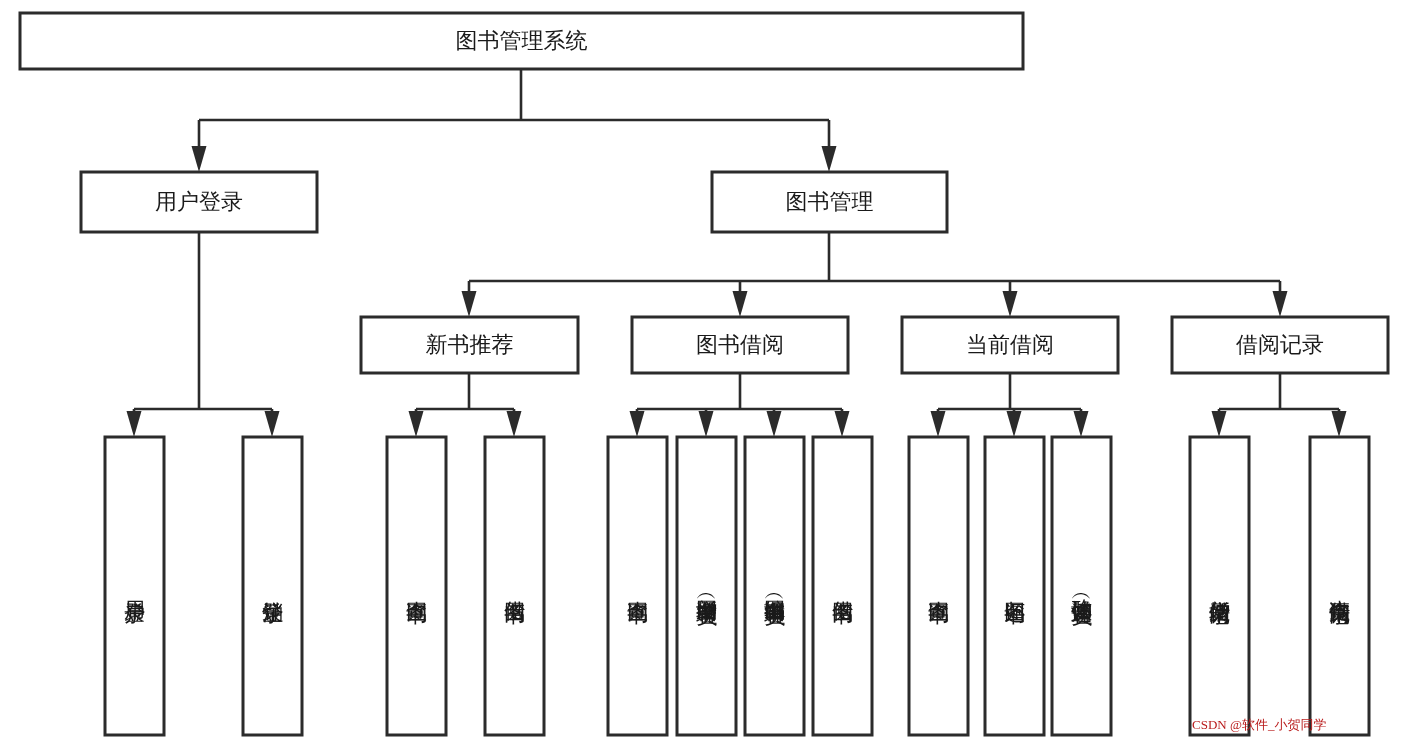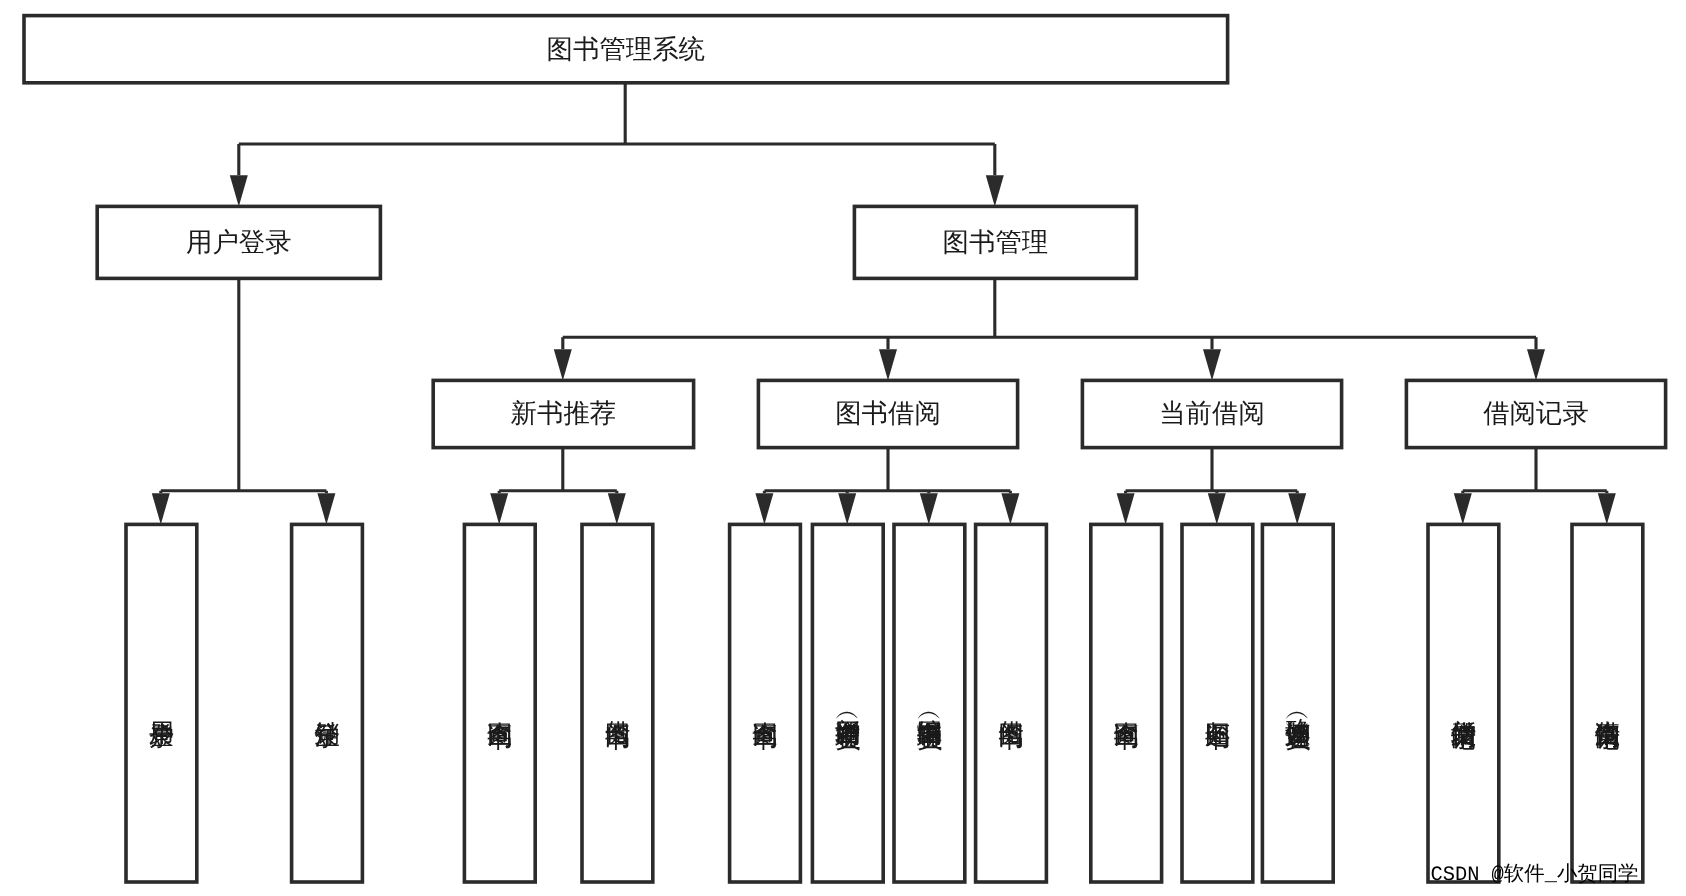--- a/index.html
+++ b/index.html
@@ -60,23 +60,23 @@
     color: #1a1a1a;
     writing-mode: vertical-rl;
     text-orientation: upright;
     letter-spacing: 1px;
     white-space: nowrap;
     pointer-events: none;
     user-select: none;
   }
   .watermark {
     position: absolute;
-    font-family: Liberation Mono, monospace;
-    font-size: 17px;
-    color: #000000;
+    font-family: Liberation Serif, serif;
+    font-size: 13px;
+    color: #b91c1c;
     white-space: nowrap;
     user-select: none;
   }
 </style>
 </head>
 <body>
 
 <div id="diagram-root">
 
   <svg class="diagram-canvas" viewBox="0 0 1405 747">

